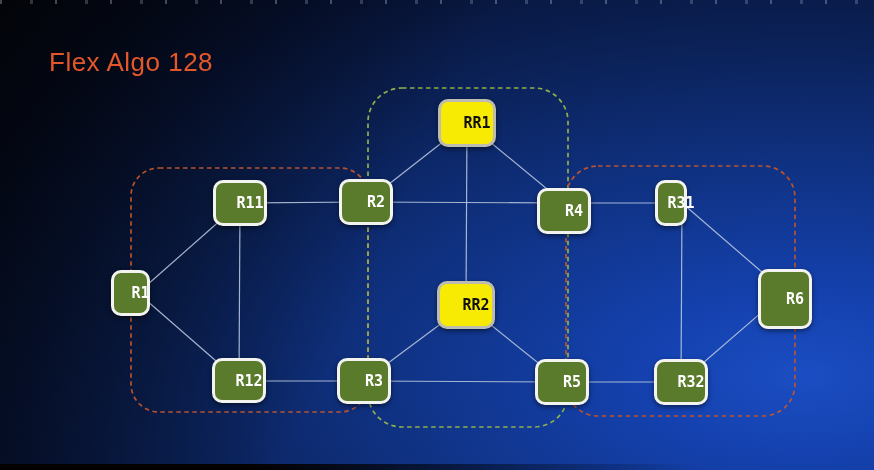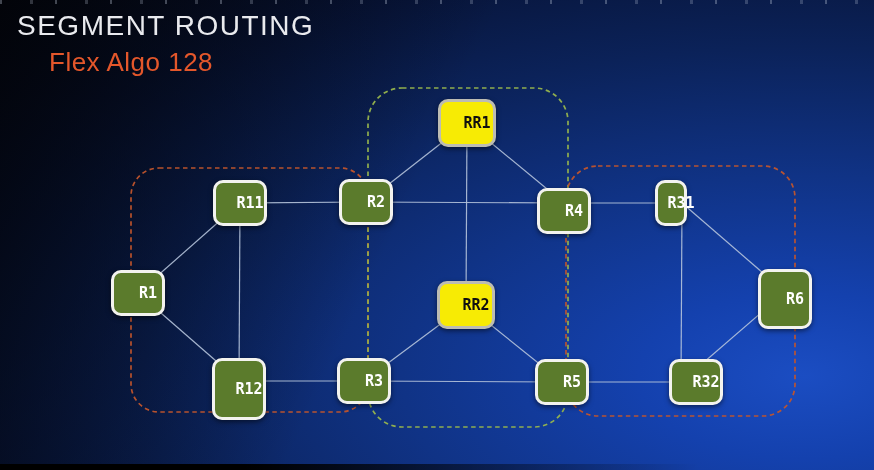--- a/index.html
+++ b/index.html
@@ -65,21 +65,20 @@
     border:3px solid #bcbcb3;
     color:#101010;
   }
 </style>
 </head>
 <body>
 
 <div class="stage">
   <div class="top-artifact"></div>
 
-  <div class="title">SEGMENT ROUTING</div>
   <div class="subtitle">Flex Algo 128</div>
 
   <svg class="diagram" id="diagram-svg" viewBox="0 0 874 470">
       <line x1="138" y1="293" x2="240" y2="203" stroke="#b6c4dc" stroke-width="1.2" stroke-opacity="0.9"></line>
       <line x1="138" y1="293" x2="239" y2="381" stroke="#b6c4dc" stroke-width="1.2" stroke-opacity="0.9"></line>
       <line x1="240" y1="203" x2="239" y2="381" stroke="#b6c4dc" stroke-width="1.2" stroke-opacity="0.9"></line>
       <line x1="240" y1="203" x2="366" y2="202" stroke="#b6c4dc" stroke-width="1.2" stroke-opacity="0.9"></line>
       <line x1="239" y1="381" x2="364" y2="381" stroke="#b6c4dc" stroke-width="1.2" stroke-opacity="0.9"></line>
       <line x1="366" y1="202" x2="467" y2="123" stroke="#b6c4dc" stroke-width="1.2" stroke-opacity="0.9"></line>
       <line x1="467" y1="123" x2="564" y2="203" stroke="#b6c4dc" stroke-width="1.2" stroke-opacity="0.9"></line>
@@ -92,28 +91,28 @@
       <line x1="562" y1="382" x2="681" y2="382" stroke="#b6c4dc" stroke-width="1.2" stroke-opacity="0.9"></line>
       <line x1="682" y1="203" x2="681" y2="382" stroke="#b6c4dc" stroke-width="1.2" stroke-opacity="0.9"></line>
       <line x1="682" y1="203" x2="785" y2="292" stroke="#b6c4dc" stroke-width="1.2" stroke-opacity="0.9"></line>
       <line x1="681" y1="382" x2="785" y2="292" stroke="#b6c4dc" stroke-width="1.2" stroke-opacity="0.9"></line>
       <rect x="131" y="168" width="237" height="244" rx="28" ry="28" fill="none" stroke="#c2552c" stroke-width="1.7" stroke-dasharray="4.5 3.5" stroke-opacity="0.95"></rect>
       <rect x="368" y="88" width="200" height="339" rx="34" ry="34" fill="none" stroke="#97b54d" stroke-width="1.7" stroke-dasharray="4.5 3.5" stroke-opacity="0.95"></rect>
       <rect x="566" y="166" width="229" height="250" rx="32" ry="32" fill="none" stroke="#c2552c" stroke-width="1.7" stroke-dasharray="4.5 3.5" stroke-opacity="0.95"></rect>
     </svg>
 
   <div id="nodes-layer">
-      <div class="node green" style="width: 54px; height: 46px; left: 111px; top: 270px;">R1</div>
+      <div class="node green" style="width: 39px; height: 46px; left: 111px; top: 270px;">R1</div>
       <div class="node green" style="width: 54px; height: 46px; left: 213px; top: 180px;">R11</div>
-      <div class="node green" style="width: 54px; height: 62px; left: 212px; top: 358px;">R12</div>
+      <div class="node green" style="width: 54px; height: 45px; left: 212px; top: 358px;">R12</div>
       <div class="node green" style="width: 54px; height: 46px; left: 339px; top: 179px;">R2</div>
       <div class="node green" style="width: 54px; height: 46px; left: 337px; top: 358px;">R3</div>
       <div class="node yellow" style="width: 58px; height: 48px; left: 438px; top: 99px;">RR1</div>
       <div class="node yellow" style="width: 58px; height: 48px; left: 437px; top: 281px;">RR2</div>
       <div class="node green" style="width: 54px; height: 46px; left: 537px; top: 180px; margin-top: 8px;">R4</div>
       <div class="node green" style="width: 54px; height: 46px; left: 535px; top: 359px;">R5</div>
       <div class="node green" style="width: 32px; height: 46px; left: 655px; top: 180px;">R31</div>
-      <div class="node green" style="width: 54px; height: 46px; left: 654px; top: 359px; margin-left: 15px;">R32</div>
+      <div class="node green" style="width: 54px; height: 46px; left: 654px; top: 359px;">R32</div>
       <div class="node green" style="width: 54px; height: 60px; left: 758px; top: 269px;">R6</div>
     </div>
 
   <div class="bottom-strip"></div>
 </div>
 
 </body></html>

